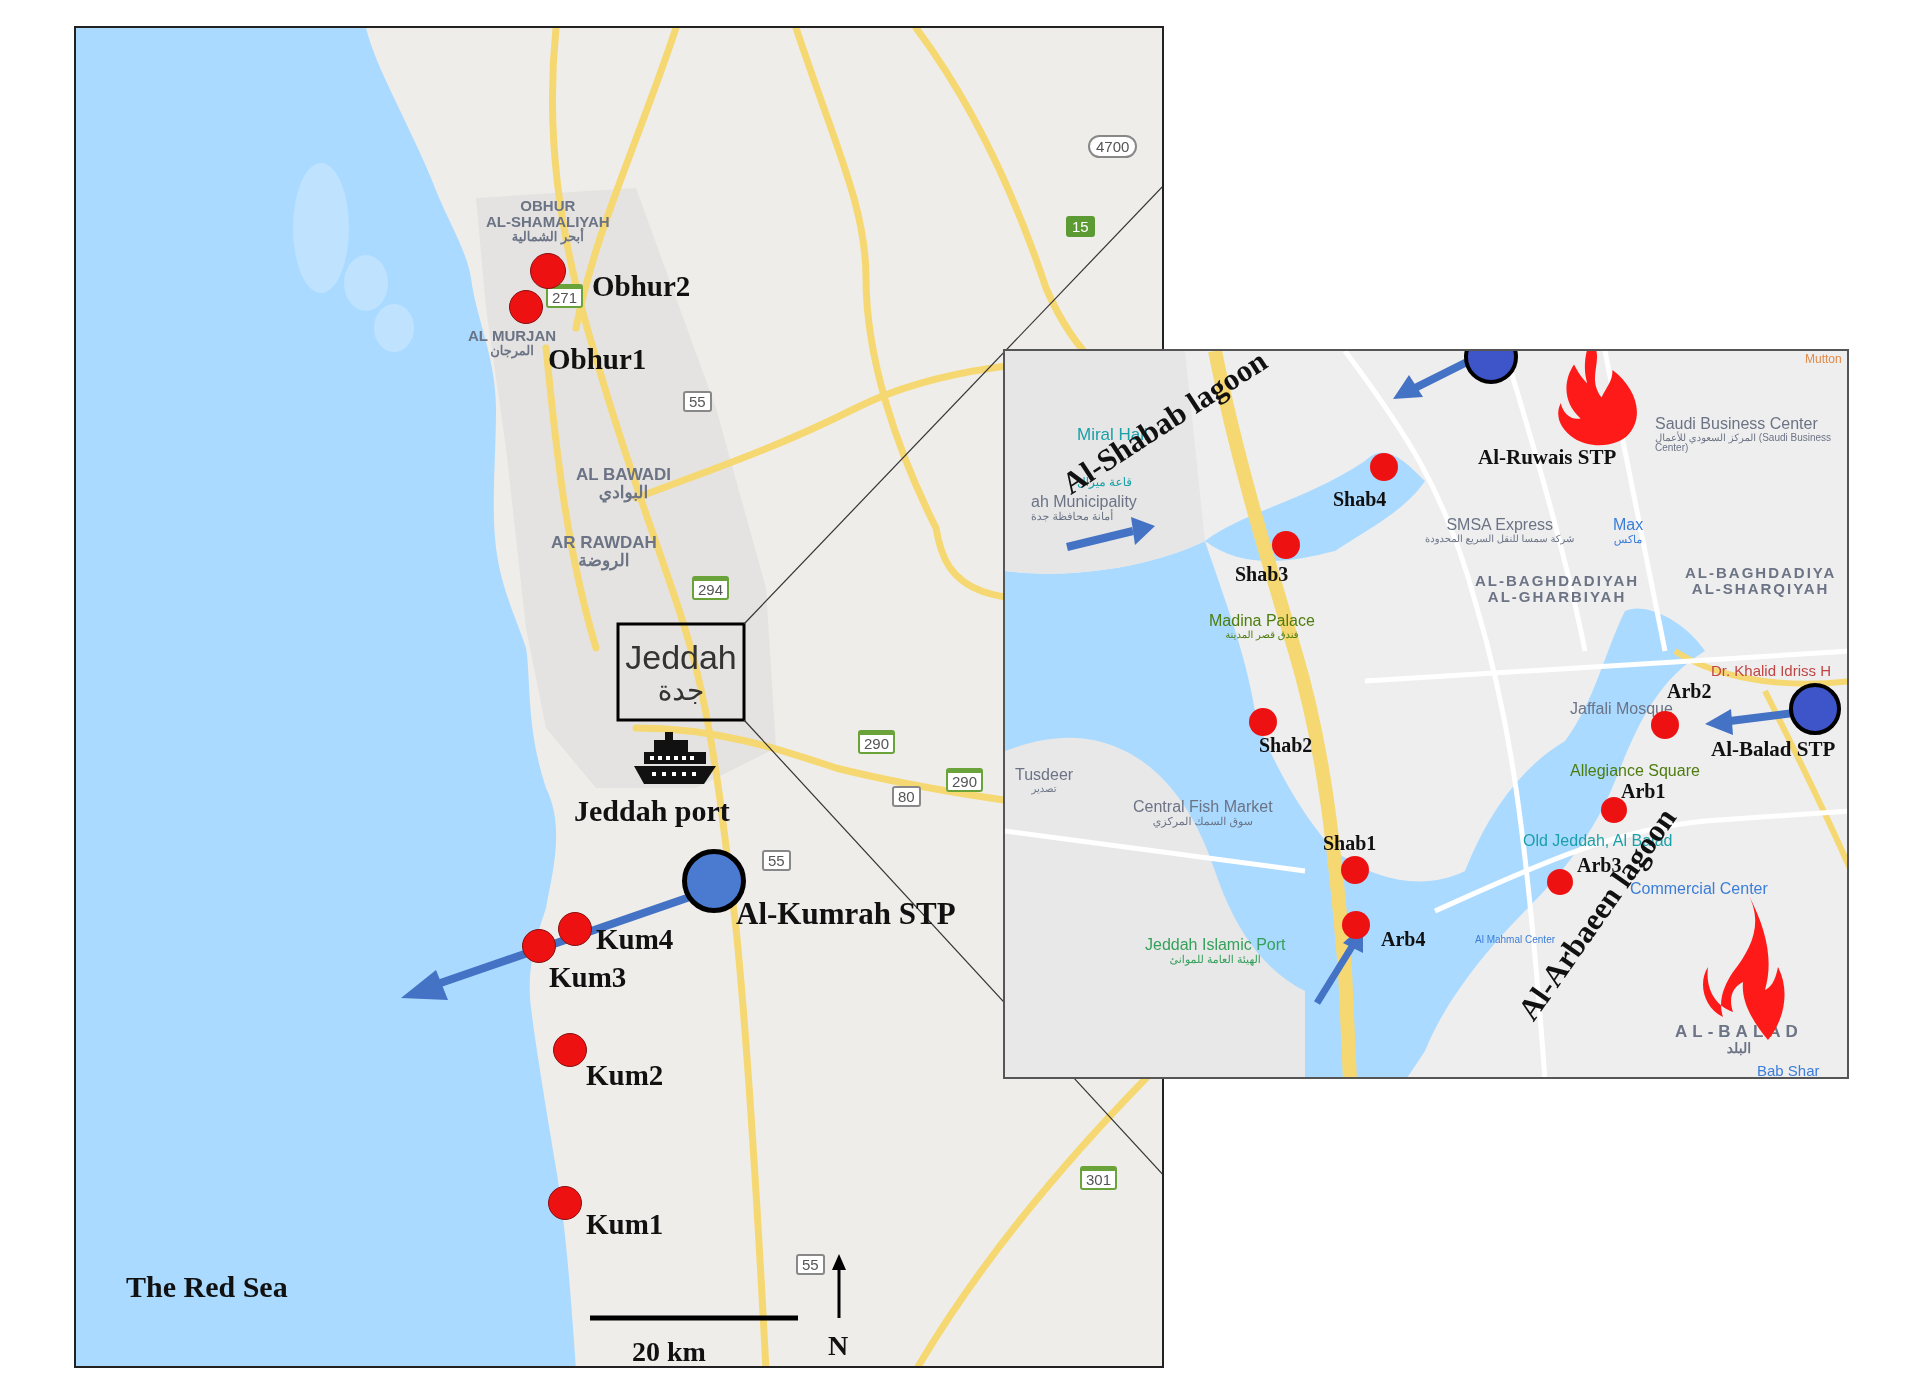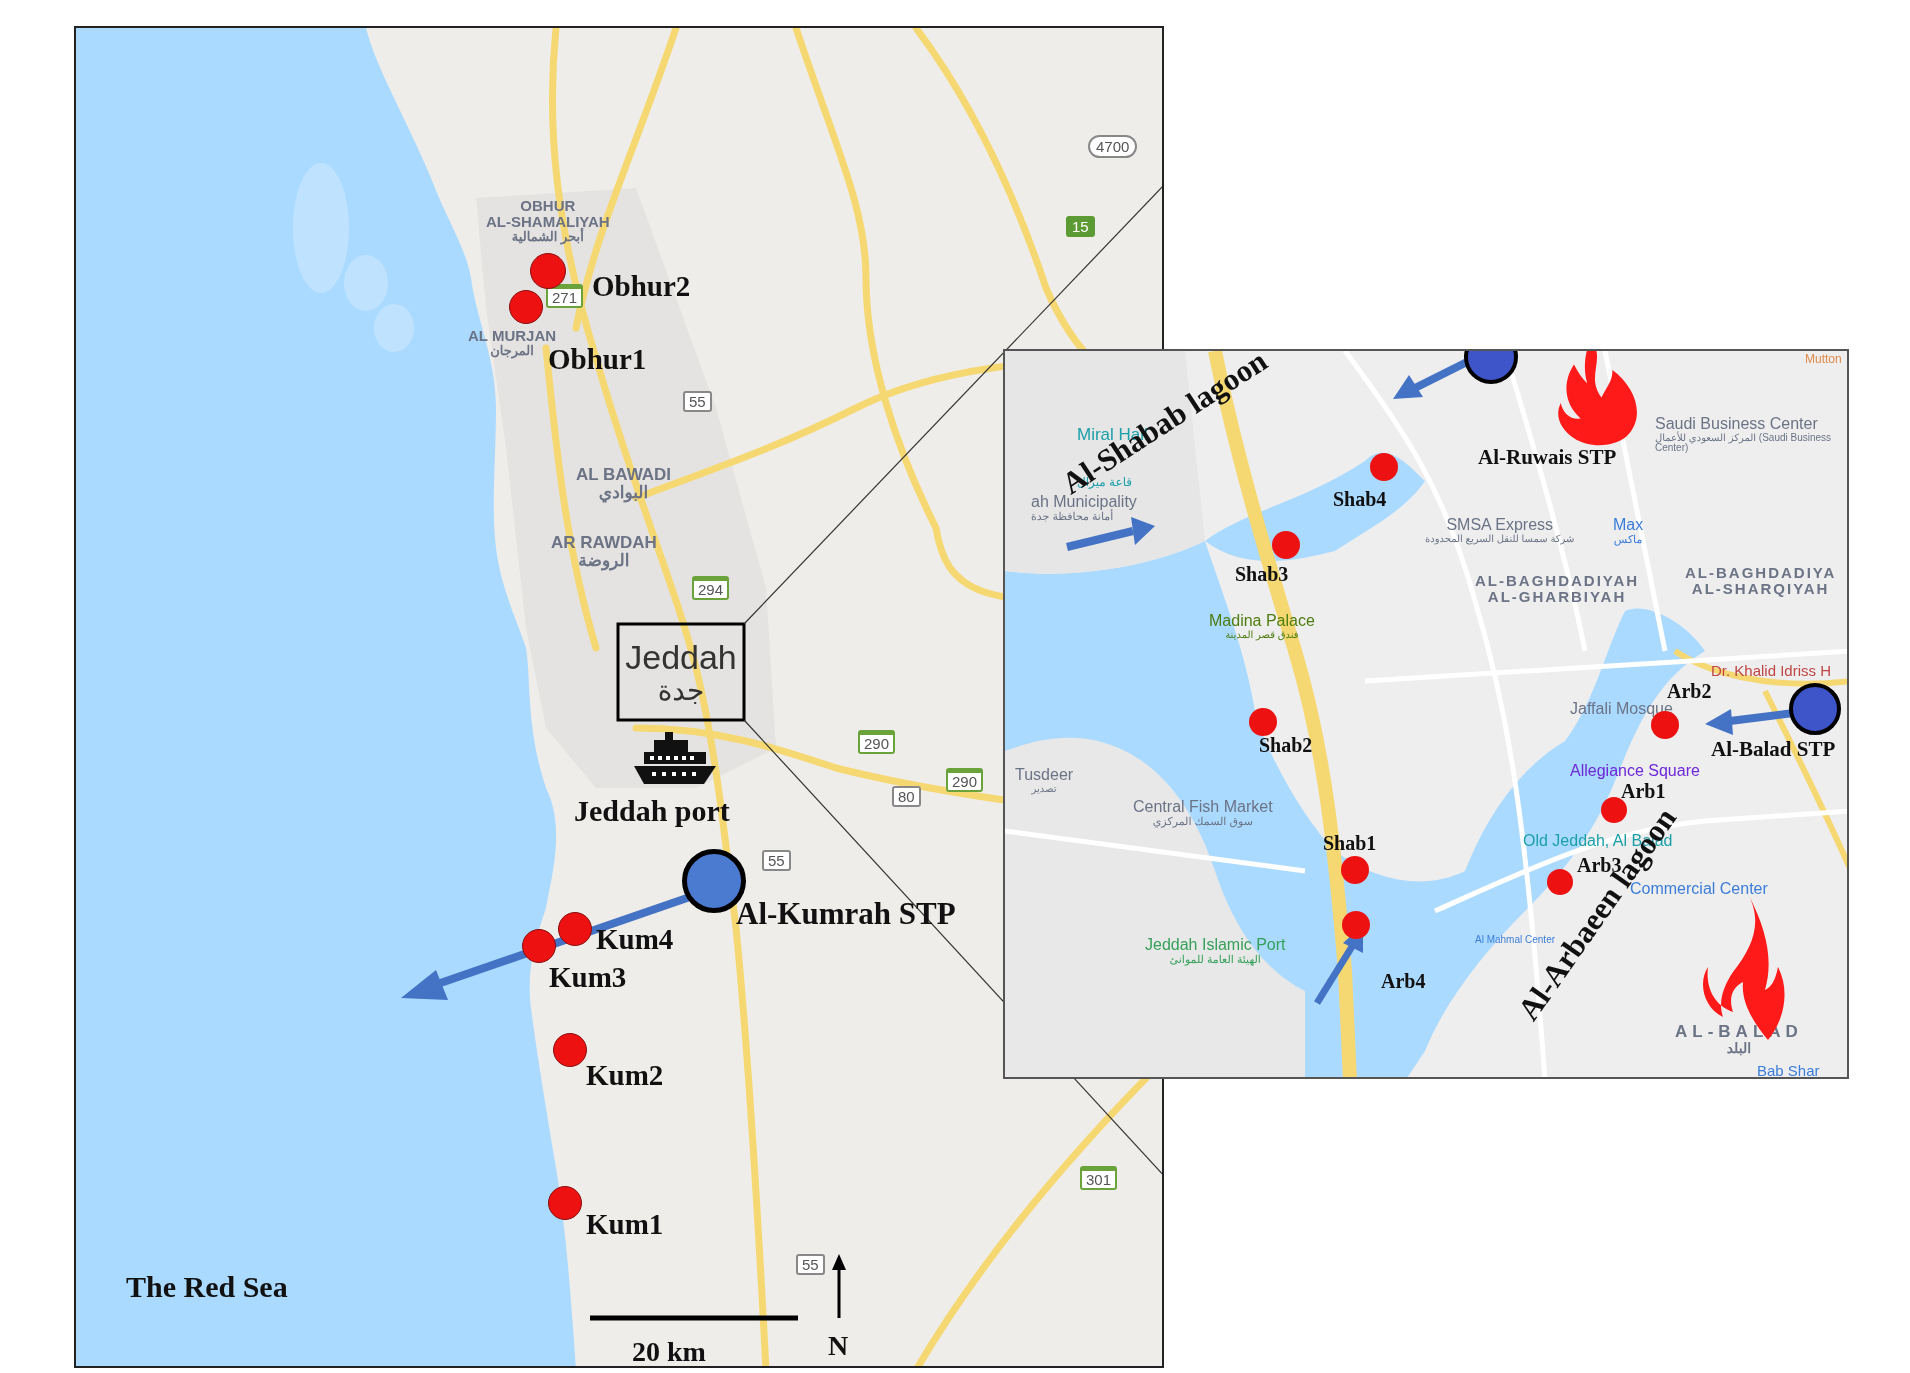--- a/index.html
+++ b/index.html
@@ -196,21 +196,21 @@
     </div>
   <div class="gmap" style="left:128px;top:448px;font-size:16px;">
       <div>Central Fish Market</div>
       <div style="font-size:11px;">سوق السمك المركزي</div>
     </div>
   <div class="gmap" style="left:140px;top:586px;font-size:16px;color:#35a05a;">
       <div>Jeddah Islamic Port</div>
       <div style="font-size:11px;">الهيئة العامة للموانئ</div>
     </div>
   <div class="gmap" style="left:565px;top:350px;font-size:16px;">Jaffali Mosque</div>
-  <div class="gmap" style="left:565px;top:412px;font-size:16px;color:#6d28d9;">Allegiance Square</div>
+  <div class="gmap" style="left:565px;top:412px;font-size:16px;color:#4d7c0f;">Allegiance Square</div>
   <div class="gmap" style="left:518px;top:482px;font-size:16px;color:#1aa0a8;">Old Jeddah, Al Balad</div>
   <div class="gmap" style="left:625px;top:530px;font-size:16px;color:#3b7dd8;">Commercial Center</div>
   <div class="gmap" style="left:470px;top:584px;font-size:10px;color:#3b7dd8;">Al Mahmal Center</div>
   <div class="gmap" style="left:706px;top:312px;font-size:15px;color:#c04545;">Dr. Khalid Idriss H</div>
   <div class="gmap" style="left:470px;top:222px;font-size:15px;font-weight:bold;letter-spacing:2px;white-space:pre;">AL-BAGHDADIYAH
 AL-GHARBIYAH</div>
   <div class="gmap" style="left:680px;top:214px;font-size:15px;font-weight:bold;letter-spacing:2px;white-space:pre;">AL-BAGHDADIYA
 AL-SHARQIYAH</div>
   <div class="gmap" style="left:670px;top:672px;font-size:17px;font-weight:bold;letter-spacing:5px;">
       <div>AL-BALAD</div>
@@ -236,20 +236,20 @@
 
   <div class="abs" style="left:365px;top:102px;width:28px;height:28px;border-radius:50%;background:#ee1111;"></div>
   <div class="lbl" style="left:328px;top:138px;font-size:20px;">Shab4</div>
   <div class="abs" style="left:267px;top:180px;width:28px;height:28px;border-radius:50%;background:#ee1111;"></div>
   <div class="lbl" style="left:230px;top:213px;font-size:20px;">Shab3</div>
   <div class="abs" style="left:244px;top:357px;width:28px;height:28px;border-radius:50%;background:#ee1111;"></div>
   <div class="lbl" style="left:254px;top:384px;font-size:20px;">Shab2</div>
   <div class="abs" style="left:336px;top:505px;width:28px;height:28px;border-radius:50%;background:#ee1111;"></div>
   <div class="lbl" style="left:318px;top:482px;font-size:20px;">Shab1</div>
   <div class="abs" style="left:337px;top:560px;width:28px;height:28px;border-radius:50%;background:#ee1111;"></div>
-  <div class="lbl" style="left:376px;top:620px;font-size:20px;">Arb4</div>
+  <div class="lbl" style="left:376px;top:578px;font-size:20px;">Arb4</div>
   <div class="abs" style="left:542px;top:518px;width:26px;height:26px;border-radius:50%;background:#ee1111;"></div>
   <div class="lbl" style="left:572px;top:504px;font-size:20px;">Arb3</div>
   <div class="abs" style="left:596px;top:446px;width:26px;height:26px;border-radius:50%;background:#ee1111;"></div>
   <div class="lbl" style="left:616px;top:430px;font-size:20px;">Arb1</div>
   <div class="abs" style="left:646px;top:360px;width:28px;height:28px;border-radius:50%;background:#ee1111;"></div>
   <div class="lbl" style="left:662px;top:330px;font-size:20px;">Arb2</div>
 </div>
 
 </body></html>

